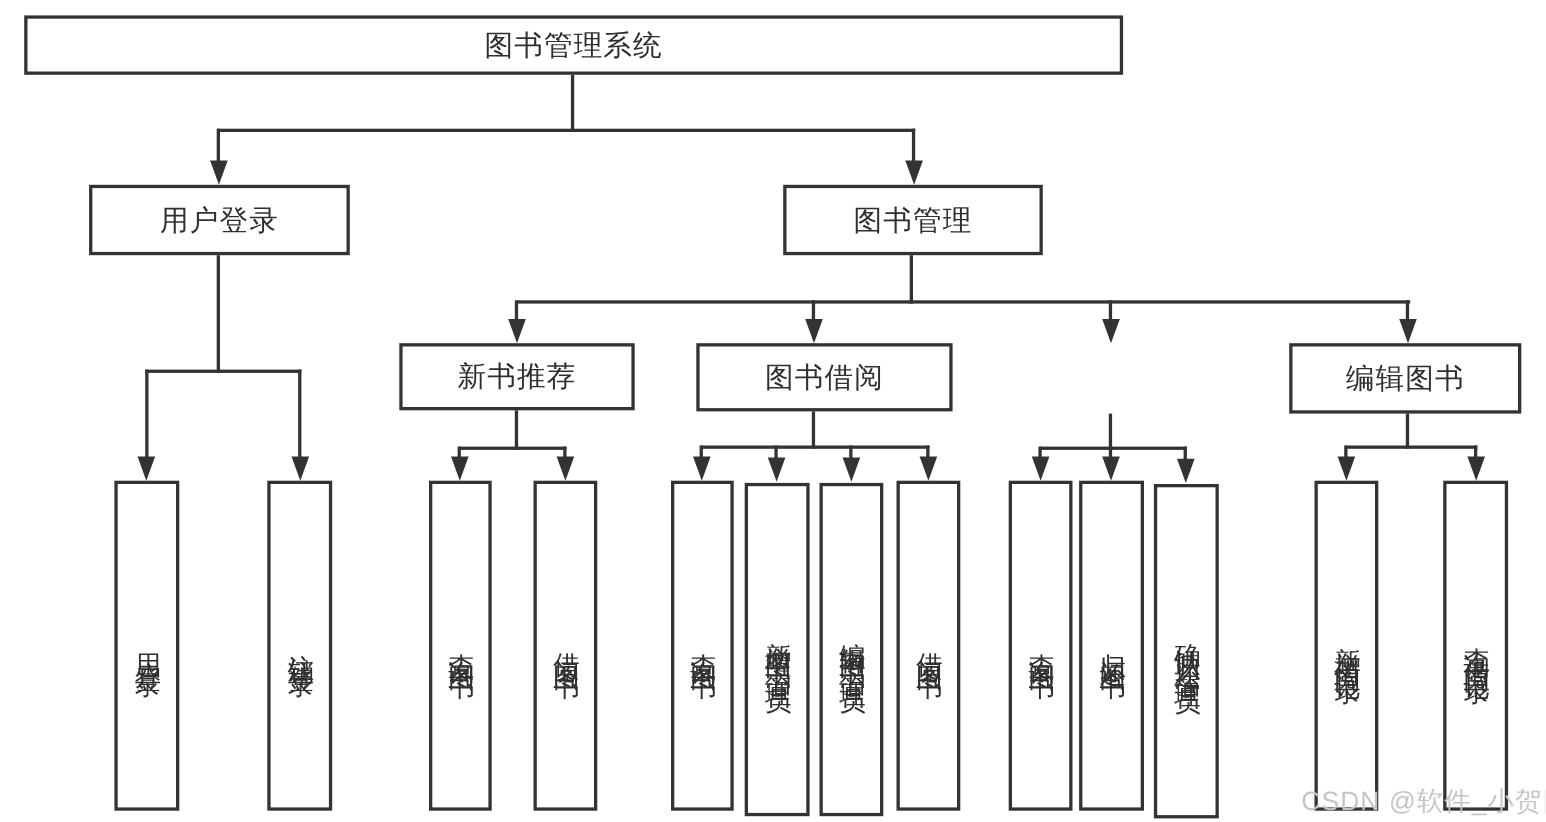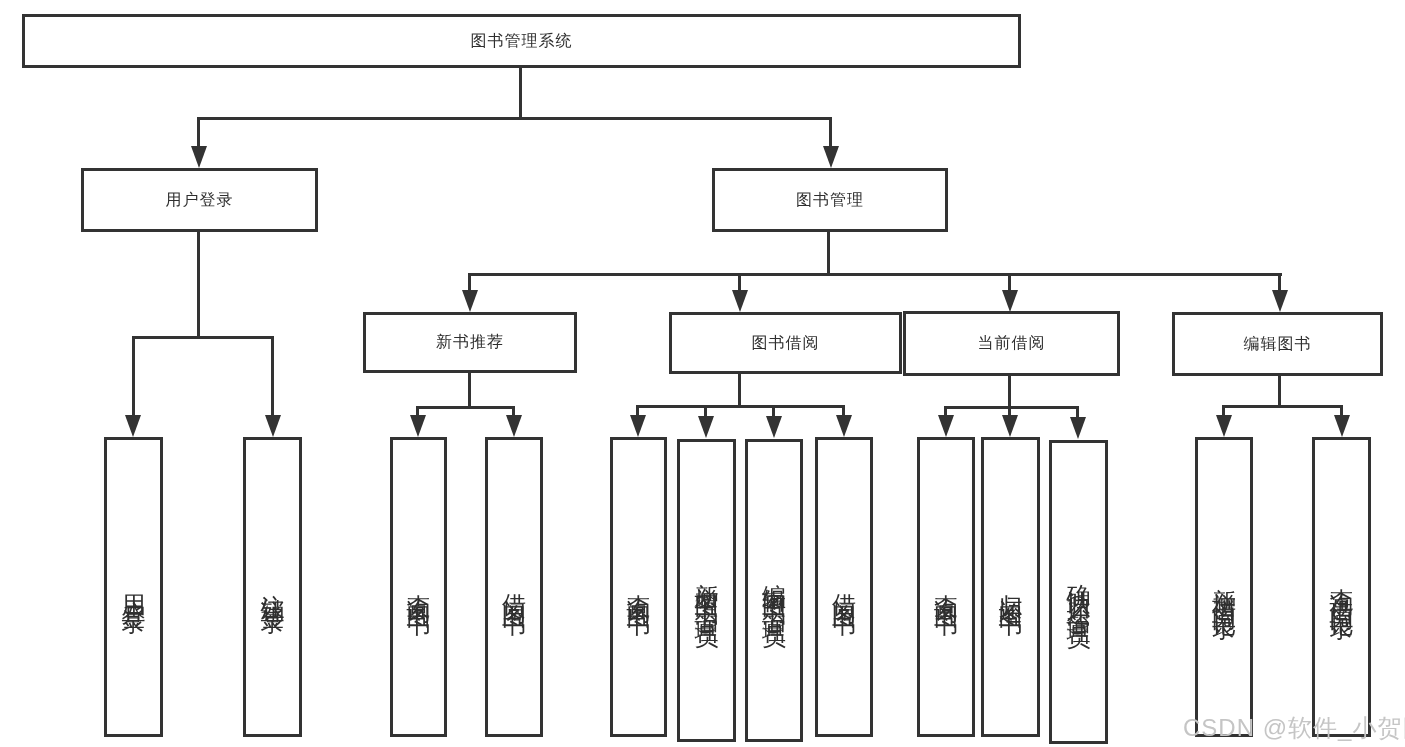--- a/index.html
+++ b/index.html
@@ -14,21 +14,21 @@
     position:absolute;
     box-sizing:border-box;
     border:3px solid #333333;
     background:#ffffff;
     display:flex;
     align-items:center;
     justify-content:center;
     color:#2f2f2f;
     text-align:center;
   }
-  .box.h{ font-size:16px; letter-spacing:1px; white-space:nowrap; }
+  .box.h{ font-size:26px; letter-spacing:1px; white-space:nowrap; }
   .box.v{
     writing-mode:vertical-rl;
     text-orientation:mixed;
     font-size:24px;
     line-height:1;
     letter-spacing:6px;
   }
   .line{ position:absolute; background:#333333; }
   .ah{
     position:absolute; width:0; height:0;
@@ -52,23 +52,22 @@
 <div id="canvas">
 
   <div class="box h" style="left:22px;top:14px;width:999px;height:54px;">图书管理系统</div>
 
   <div class="box h" style="left:81px;top:168px;width:237px;height:64px;">用户登录</div>
 
   <div class="box h" style="left:712px;top:168px;width:236px;height:64px;">图书管理</div>
 
   <div class="box h" style="left:363px;top:312px;width:214px;height:61px;">新书推荐</div>
 
-  <div class="box h" style="left:633px;top:312px;width:233px;height:62px;margin-left:36px;">图书借阅</div>
+  <div class="box h" style="left:633px;top:312px;width:233px;height:62px;">图书借阅</div>
 
-  <div class="box h" style="left:903px;top:311px;width:217px;height:65px;">当前借阅</div>
 
   <div class="box h" style="left:1172px;top:312px;width:211px;height:64px;">编辑图书</div>
 
   <div class="box v" style="left:104px;top:437px;width:59px;height:300px;">用户登录</div>
 
   <div class="box v" style="left:243px;top:437px;width:59px;height:300px;">注销登录</div>
 
   <div class="box v" style="left:390px;top:437px;width:57px;height:300px;">查询图书</div>
 
   <div class="box v" style="left:485px;top:437px;width:58px;height:300px;">借阅图书</div>

